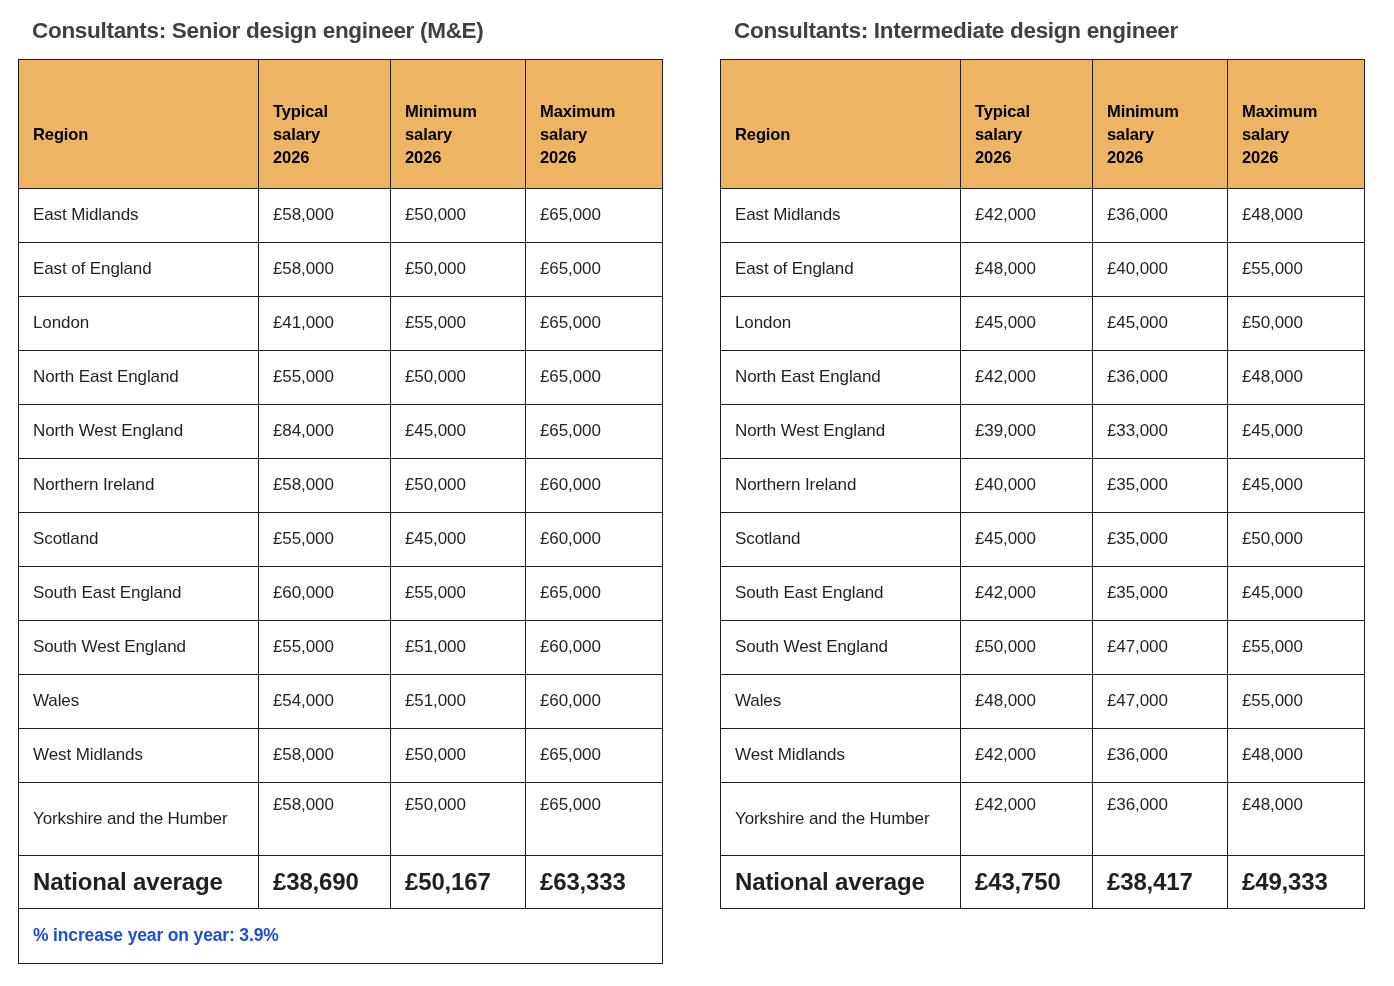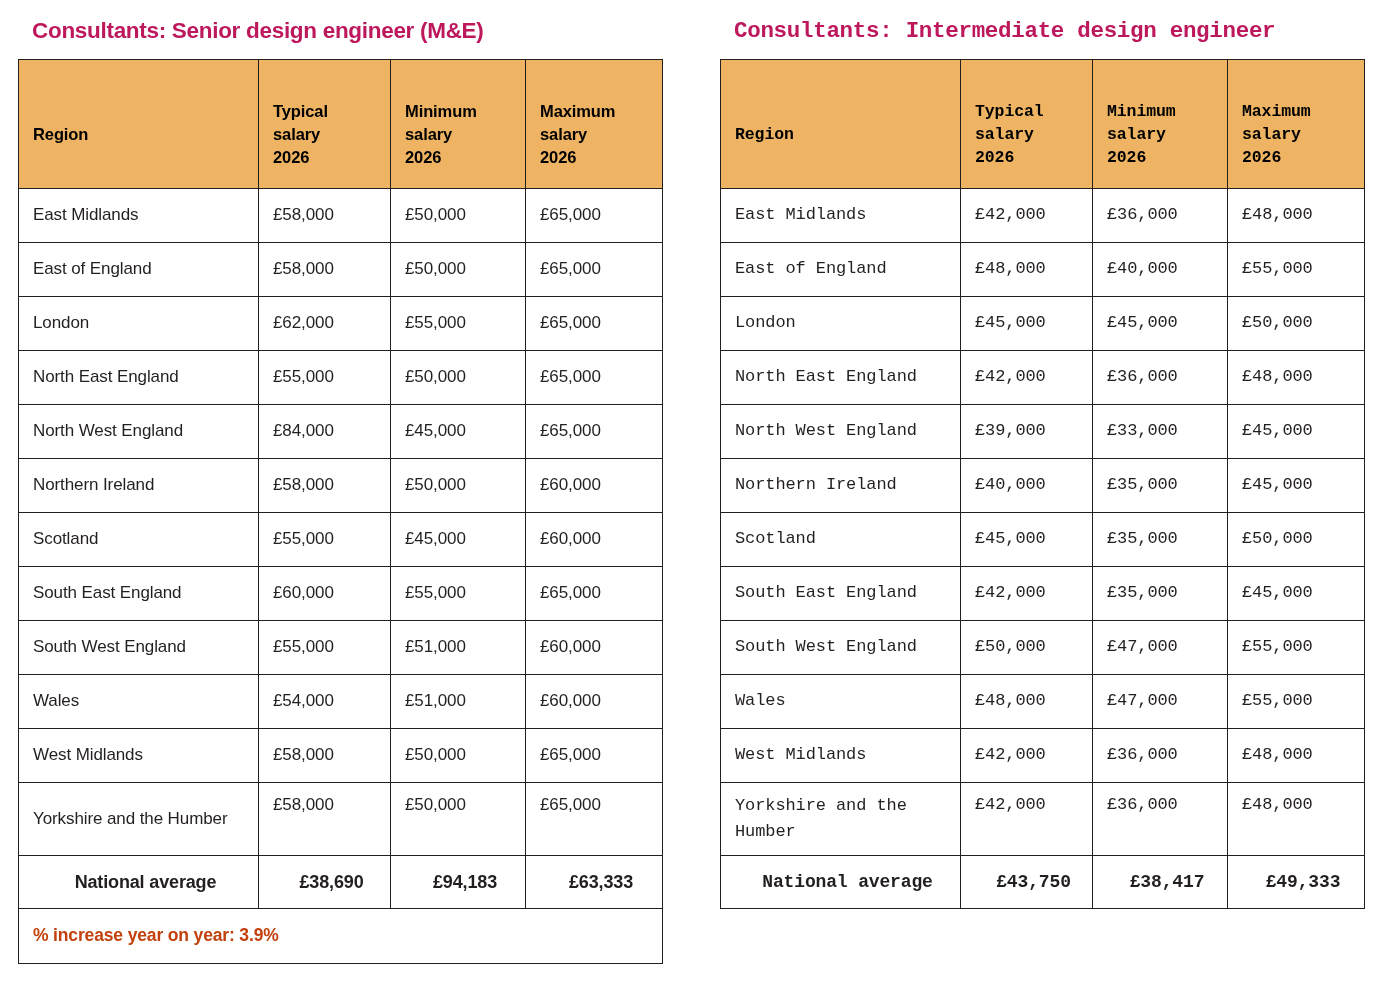--- a/index.html
+++ b/index.html
@@ -26,27 +26,27 @@
     display: flex;
     flex-direction: row;
     gap: 58px;
     padding: 0;
   }
 
   .panel {
     box-sizing: border-box;
   }
   .panel-left  { width: 644px; margin-left: 18px; }
-  .panel-right { width: 527px; font-family: Liberation Mono, monospace; }
+  .panel-right { width: 527px; }
 
   .panel-title {
     font-size: 22.5px;
     font-weight: bold;
     letter-spacing: -0.3px;
-    color: #be185d;
+    color: #404040;
     margin: 0;
     padding: 19px 0 15px 14px;
     line-height: 1.1;
     white-space: nowrap;
   }
 
   table.salary-table {
     width: 100%;
     border-collapse: collapse;
     table-layout: fixed;
@@ -93,32 +93,31 @@
     padding: 0 0 0 14px;
     color: #231f20;
     letter-spacing: -0.1px;
   }
   tr.tall-row, tr.tall-row td { height: 72px; }
   .cell.two-line { line-height: 1.5; }
 
   tr.total-row td { height: 50px; }
   tr.total-row .cell {
     font-weight: bold;
-    font-size: 18px;
+    font-size: 24px;
     letter-spacing: -0.15px;
-    text-align: center;
   }
 
   tr.footer-row td { height: 54px; }
   .footer-cell {
     font-weight: bold;
     font-size: 17.5px;
     padding: 0 0 0 14px;
     letter-spacing: -0.15px;
-    color: #c2410c;
+    color: #1d4ed8;
   }
 </style>
 </head>
 <body>
 
 <div class="page">
   <div class="panels">
 
     <div class="panel panel-left">
       <h2 class="panel-title">Consultants: Senior design engineer (M&amp;E)</h2>
@@ -186,21 +185,21 @@
               </td>
             <td>
                 <div class="cell">£65,000</div>
               </td>
           </tr>
           <tr>
             <td>
                 <div class="cell">London</div>
               </td>
             <td>
-                <div class="cell">£62,000</div>
+                <div class="cell">£41,000</div>
               </td>
             <td>
                 <div class="cell">£55,000</div>
               </td>
             <td>
                 <div class="cell">£65,000</div>
               </td>
           </tr>
           <tr>
             <td>
@@ -329,21 +328,21 @@
               </td>
           </tr>
           <tr class="total-row">
             <td>
                 <div class="cell">National average</div>
               </td>
             <td>
                 <div class="cell">£38,690</div>
               </td>
             <td>
-                <div class="cell">£94,183</div>
+                <div class="cell">£50,167</div>
               </td>
             <td>
                 <div class="cell">£63,333</div>
               </td>
           </tr>
           <tr class="footer-row">
             <td colspan="4">
                 <div class="footer-cell">% increase year on year: 3.9%</div>
               </td>
           </tr>

